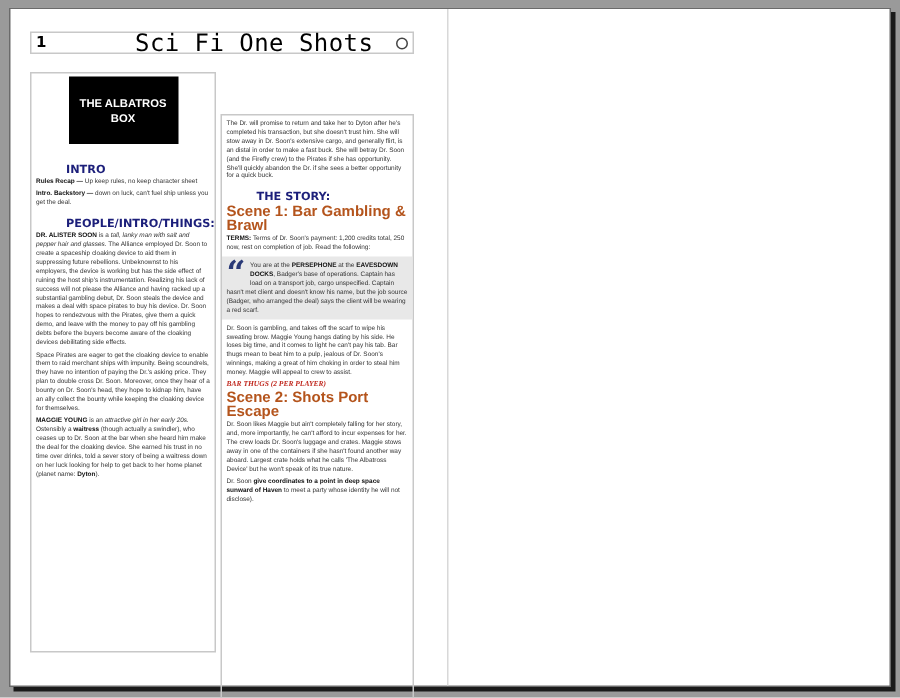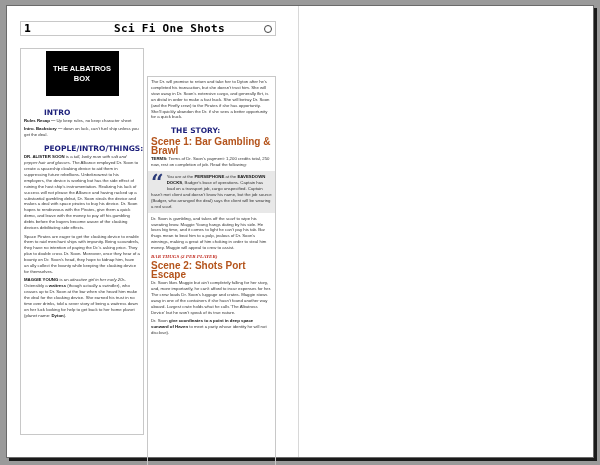--- a/index.html
+++ b/index.html
@@ -21,21 +21,21 @@
     border-right: 1px solid #d8d8d8;
     box-sizing: border-box;
   }
   .header-bar {
     position: absolute; left: 13px; top: 15px; width: 256px; height: 15px;
     border: 1px solid #c8c8c8; box-sizing: border-box;
     display: flex; align-items: center; justify-content: space-between;
     padding: 0 3px;
   }
   .page-num { font-family: "DejaVu Sans", sans-serif; font-weight: bold; font-size: 10px; color: #000; }
-  .header-title { font-family: "DejaVu Sans Mono", monospace; font-weight: bold; font-size: 11px; color: #000; letter-spacing: 0.3px; padding-left: 44px; }
+  .header-title { font-family: "DejaVu Sans Mono", monospace; font-weight: normal; font-size: 16px; color: #000; letter-spacing: 0.3px; padding-left: 44px; }
   .header-icon { width: 6px; height: 6px; border: 1.5px solid #444; border-radius: 50%; }
   .col {
     position: absolute; top: 42px;
     border: 1px solid #c8c8c8; box-sizing: border-box;
     padding: 2px 3px;
     font-size: 4.3px; line-height: 5.9px; color: #333;
     overflow: hidden;
   }
   .col-left { left: 13px; width: 124px; height: 387px; }
   .col-right { left: 140px; width: 129px; height: 400px; margin-top: 28px; }

